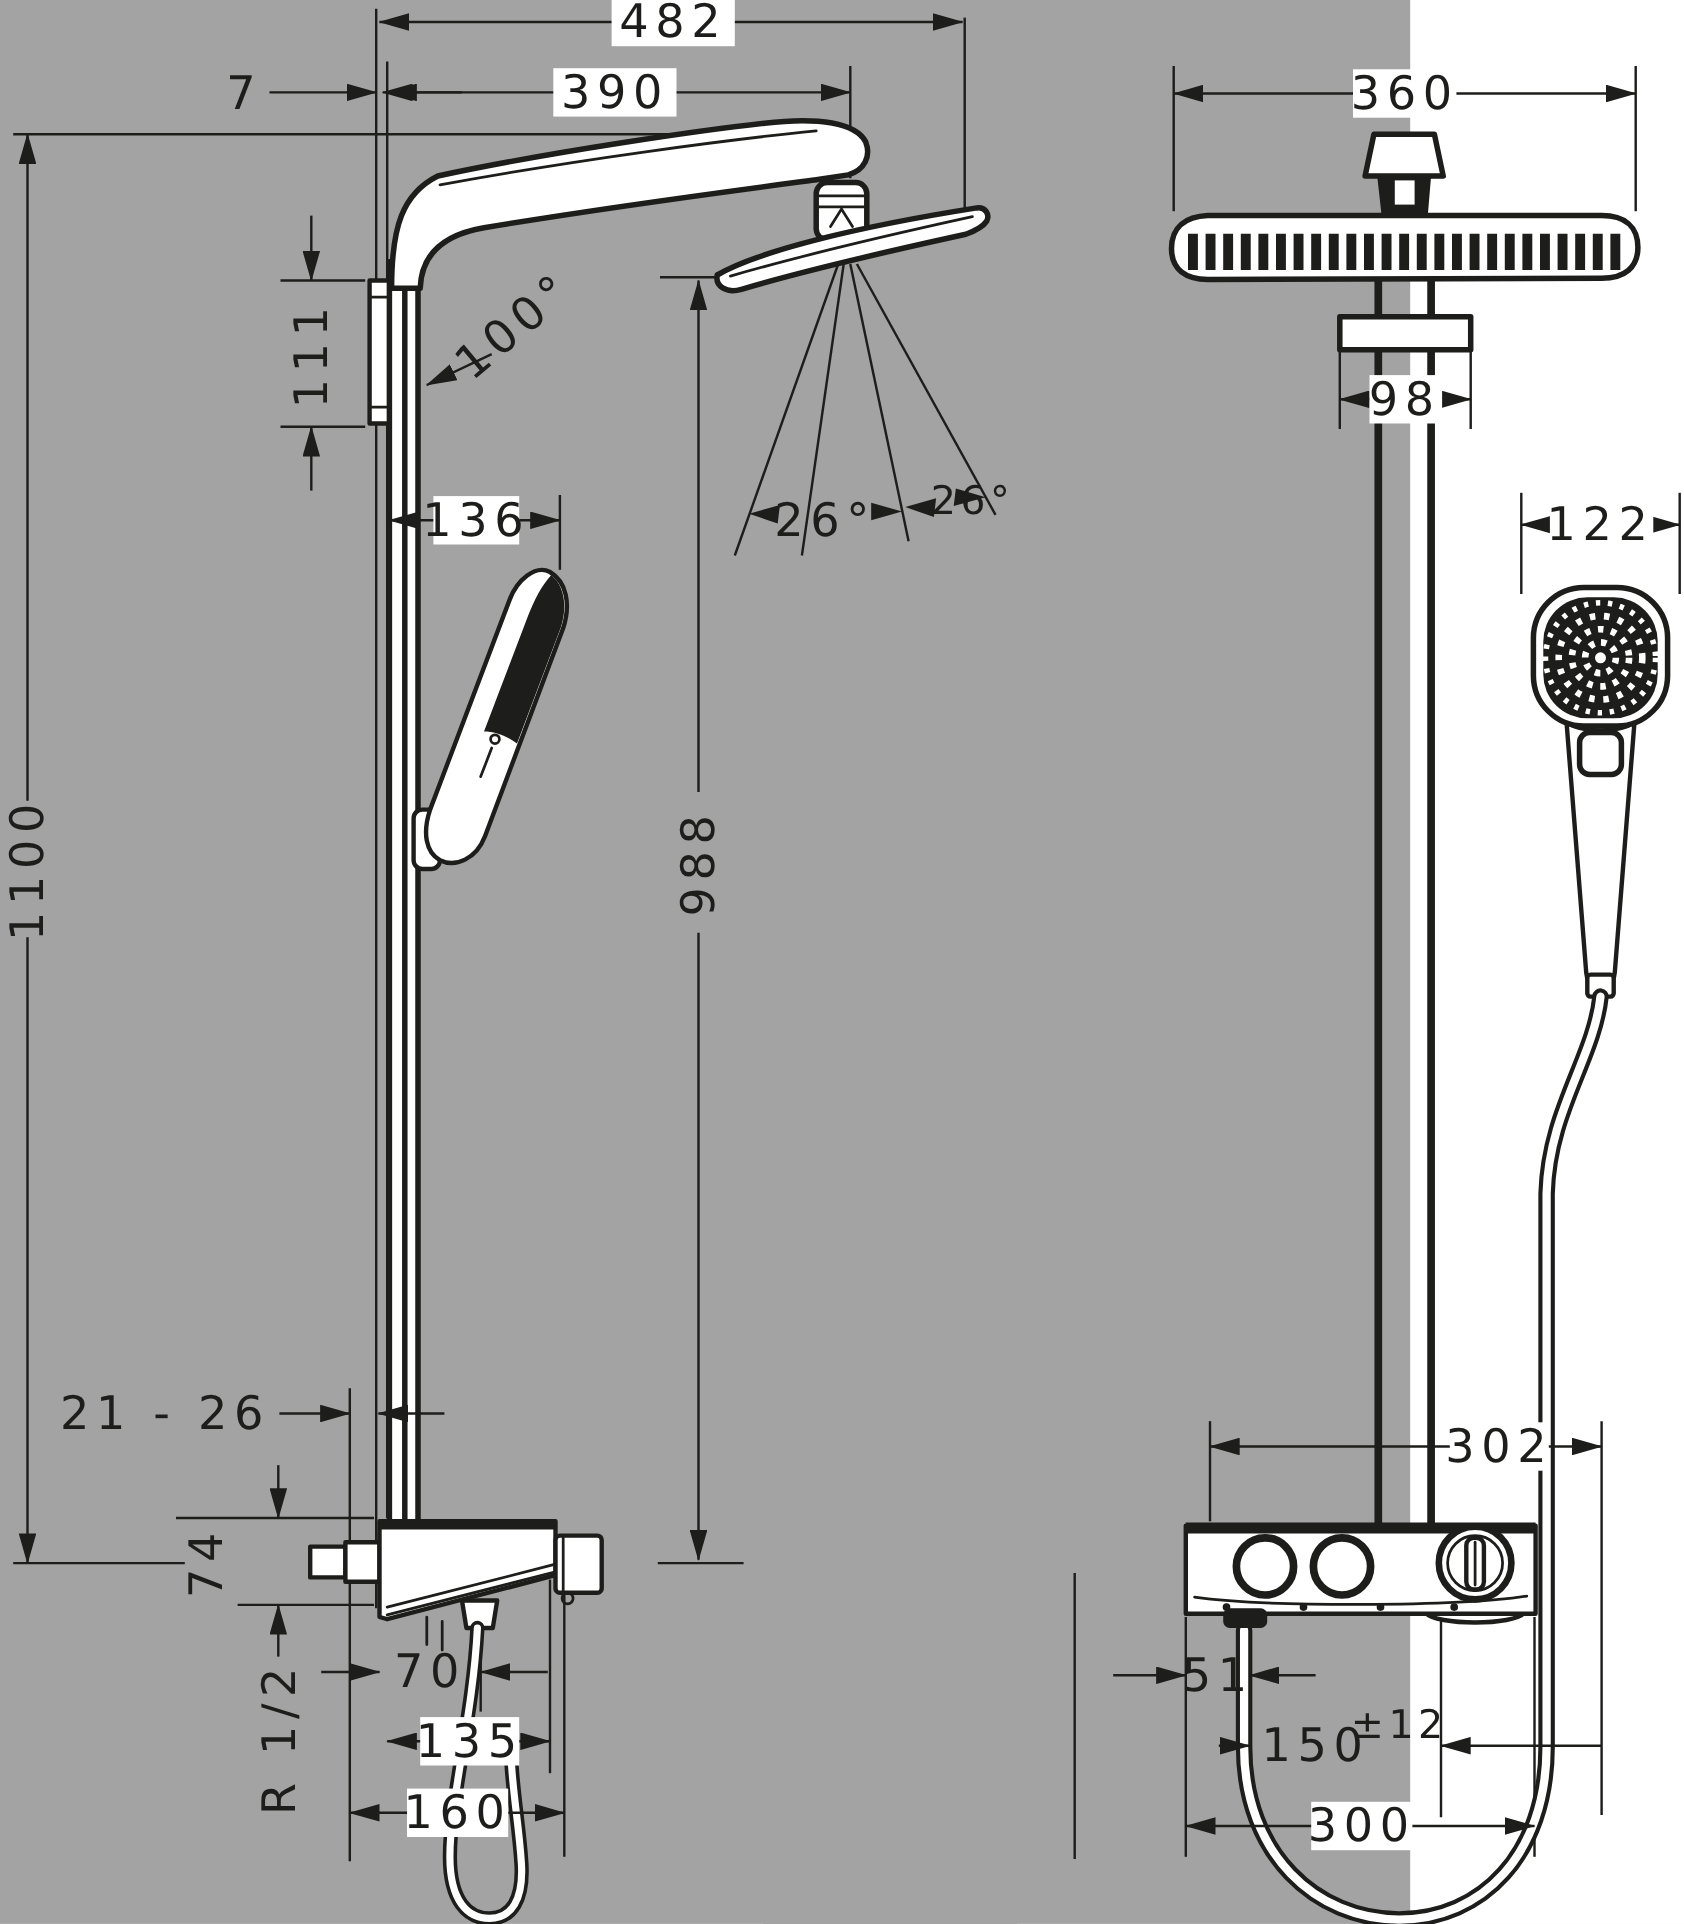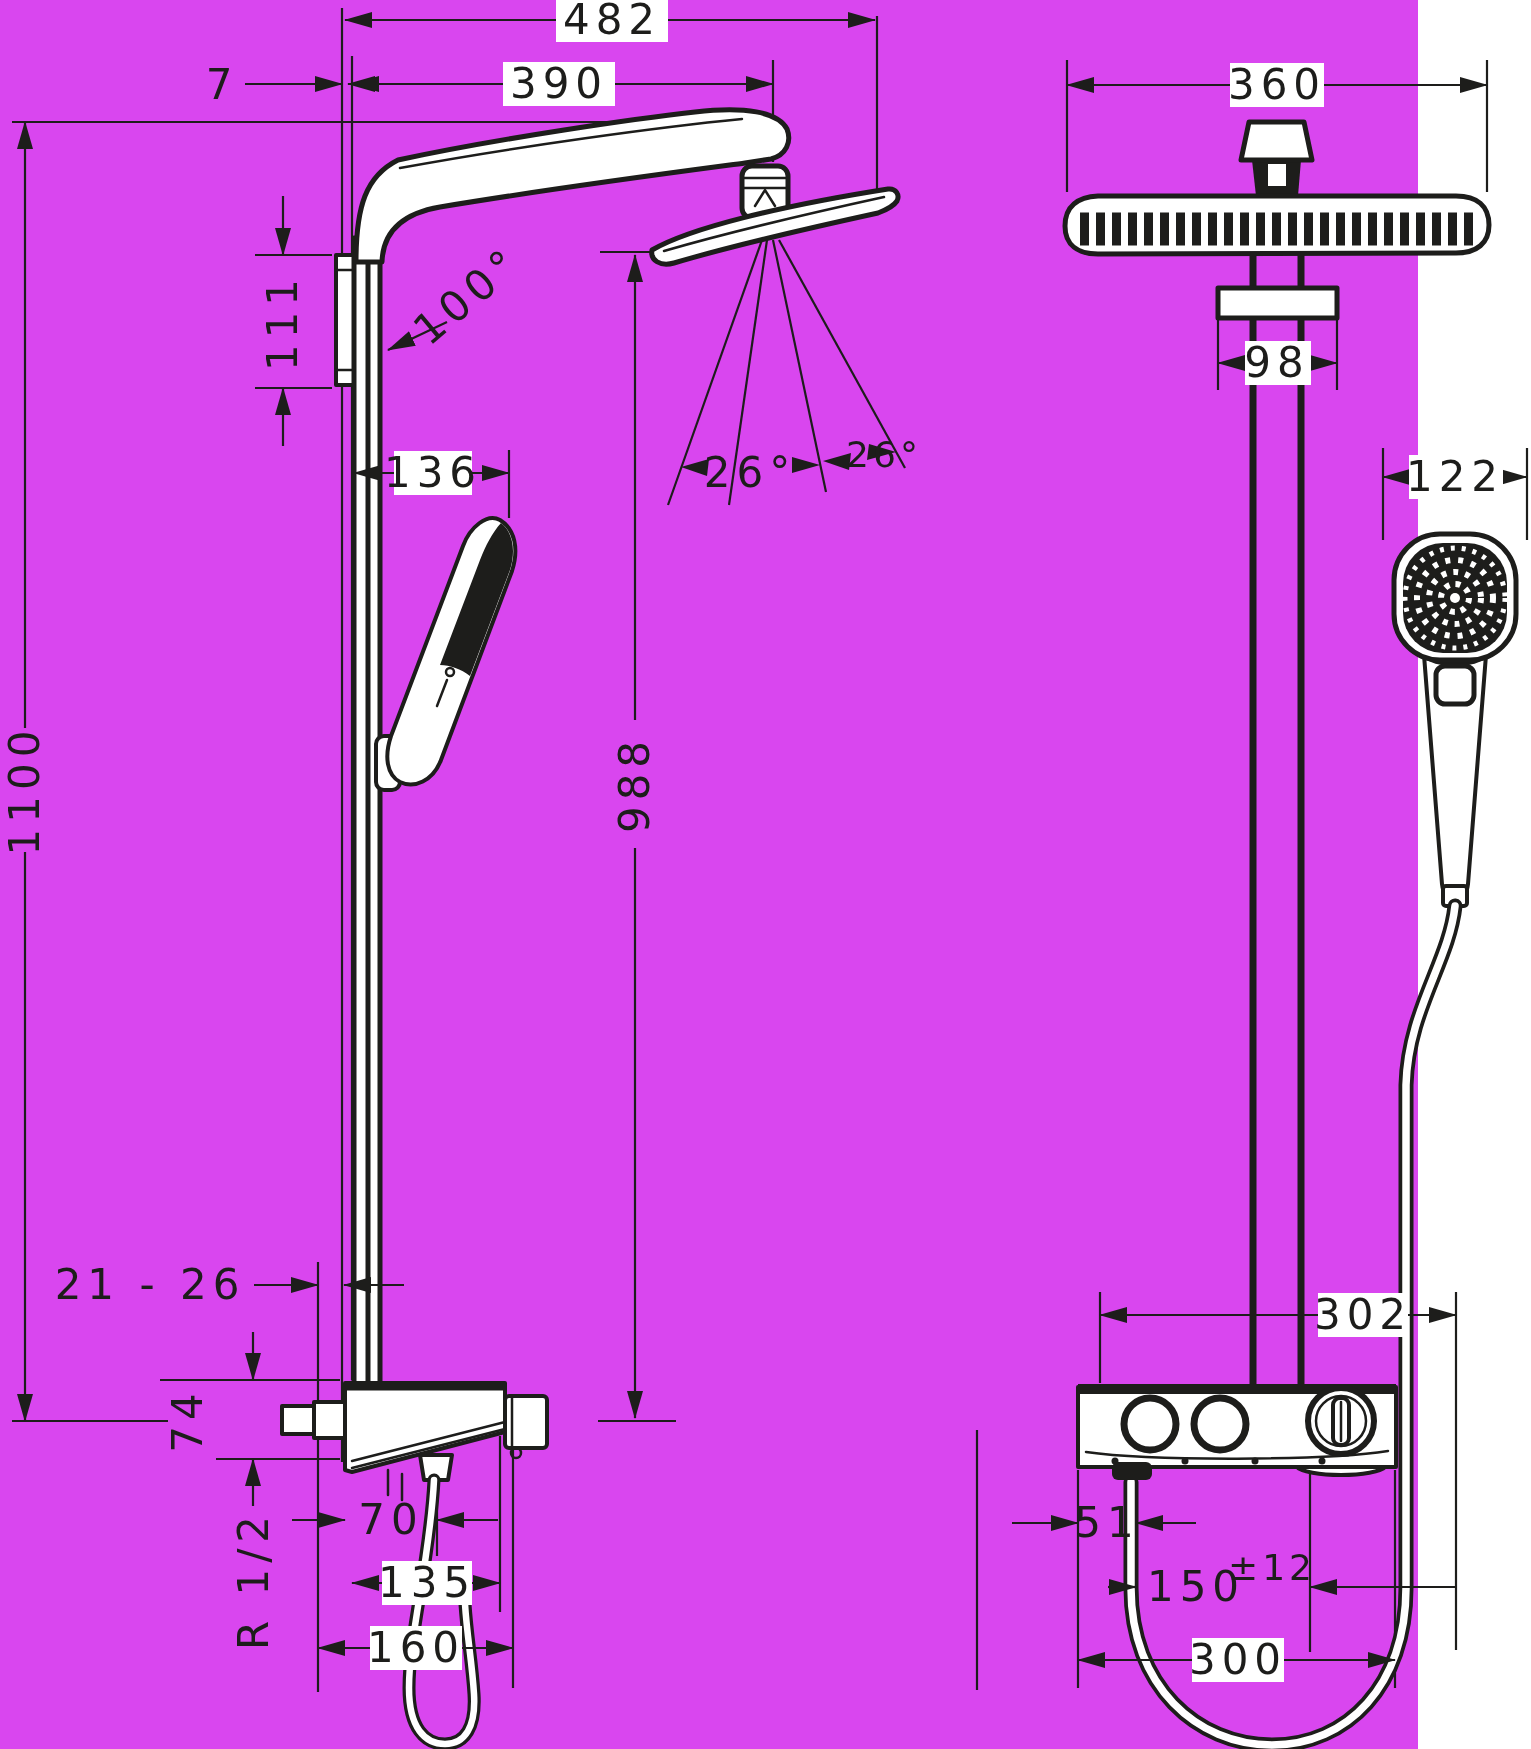--- a/index.html
+++ b/index.html
@@ -1,17 +1,17 @@
 <!DOCTYPE html>
 <html><head>
 <meta charset="utf-8">
 <style>
   html,body{margin:0;padding:0;background:#ffffff;}
   body{font-family:"DejaVu Sans", sans-serif;}
-  .canvas{width:1418px;height:1749px;background:#d946ef;position:relative;}
+  .canvas{width:1282px;height:1749px;background:#a3a3a3;position:relative;}
   svg{display:block;}
   text{fill:#1d1d1b;font-family:"DejaVu Sans", sans-serif;}
   .dimtxt{font-size:42px;letter-spacing:6px;}
   .dimtxt-s{font-size:36px;letter-spacing:4px;}
   .thin{stroke:#1d1d1b;stroke-width:2.2;fill:none;}
   .ext{stroke:#1d1d1b;stroke-width:2.2;fill:none;}
   .shape{stroke:#1d1d1b;stroke-width:5;fill:#ffffff;stroke-linejoin:round;stroke-linecap:round;}
   .shape4{stroke:#1d1d1b;stroke-width:4;fill:#ffffff;stroke-linejoin:round;stroke-linecap:round;}
   .detail{stroke:#1d1d1b;stroke-width:2.5;fill:none;stroke-linecap:round;}
   .mask{fill:#ffffff;}

